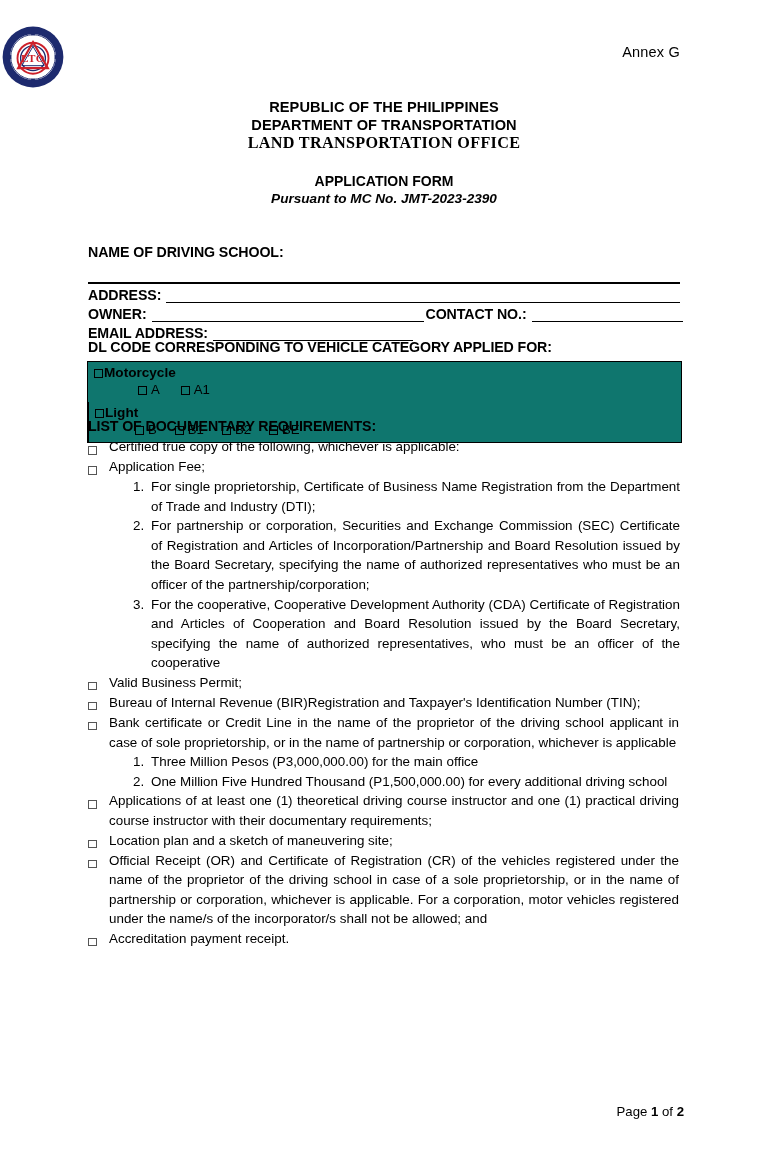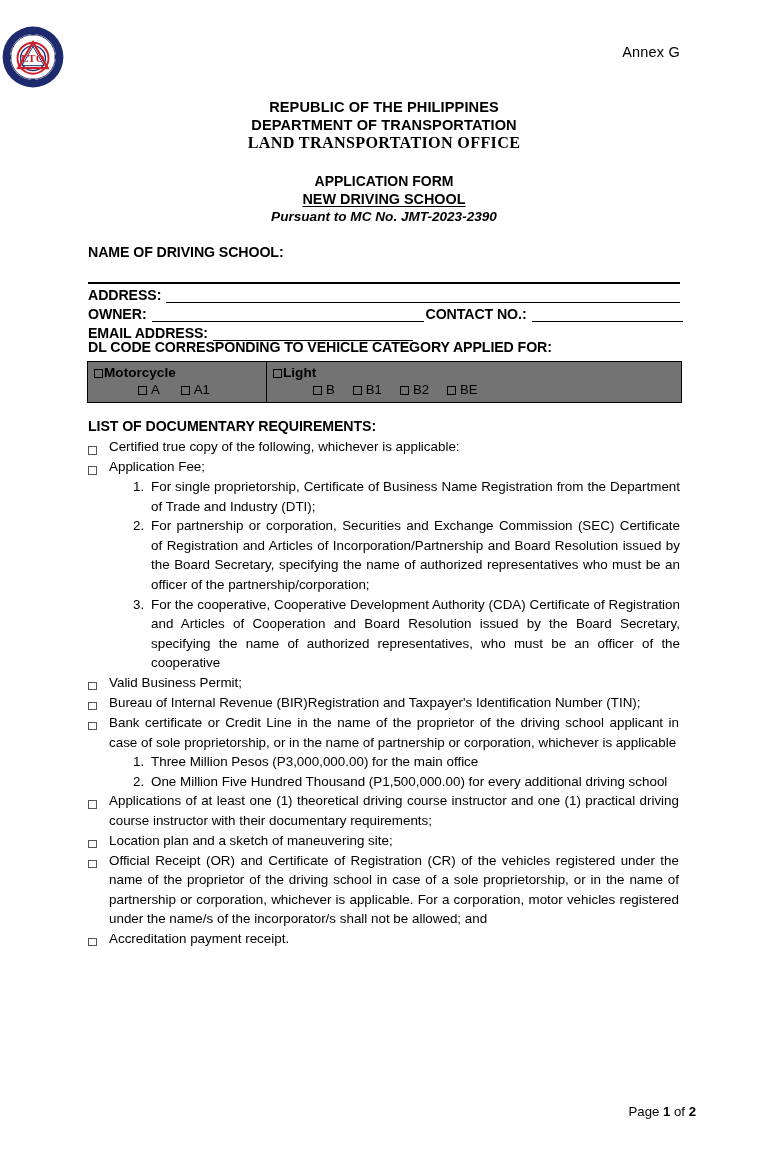--- a/index.html
+++ b/index.html
@@ -136,21 +136,22 @@
   }
 
   
   .dltable {
     position: absolute;
     left: 87px;
     top: 361px;
     width: 595px;
     border: 1.4px solid #000;
     display: flex;
-    background: #737373;
+    background: #0f766e;
+    flex-direction: column;
   }
   .dlcol {
     padding: 3px 0 4px 0;
   }
   .dlcol + .dlcol { border-left: 1.4px solid #000; }
   .dlcol.c1 { width: 178px; }
   .dlcol.c2 { width: 220px; }
   .dlcol.c3 { flex: 1; }
   .dlcat {
     font-weight: bold;
@@ -234,21 +235,21 @@
   .subitem .txt {
     flex: 1;
     text-align: justify;
     line-height: 19.6px;
   }
   .subitem .txt.nojust { text-align: left; }
 
   
   .footer {
     position: absolute;
-    right: 72px;
+    right: 84px;
     bottom: 56px;
     font-size: 13.2px;
   }
   .footer b { font-weight: bold; }
 </style>
 </head>
 <body>
 
 <div class="page">
 
@@ -280,21 +281,20 @@
   </div>
 
   <div class="hdr">
     <div class="l1">REPUBLIC OF THE PHILIPPINES</div>
     <div class="l2">DEPARTMENT OF TRANSPORTATION</div>
     <div class="l3">LAND TRANSPORTATION OFFICE</div>
   </div>
 
   <div class="subhdr">
     <div class="s1">APPLICATION FORM</div>
-    <div class="s2">NEW DRIVING SCHOOL</div>
     <div class="s3">Pursuant to MC No. JMT-2023-2390</div>
   </div>
 
   <div class="fields">
     <div class="row-name">
       <span class="fld-label">NAME OF DRIVING SCHOOL:</span>
       <div class="rule-full"></div>
     </div>
 
     <div class="fld-row">

